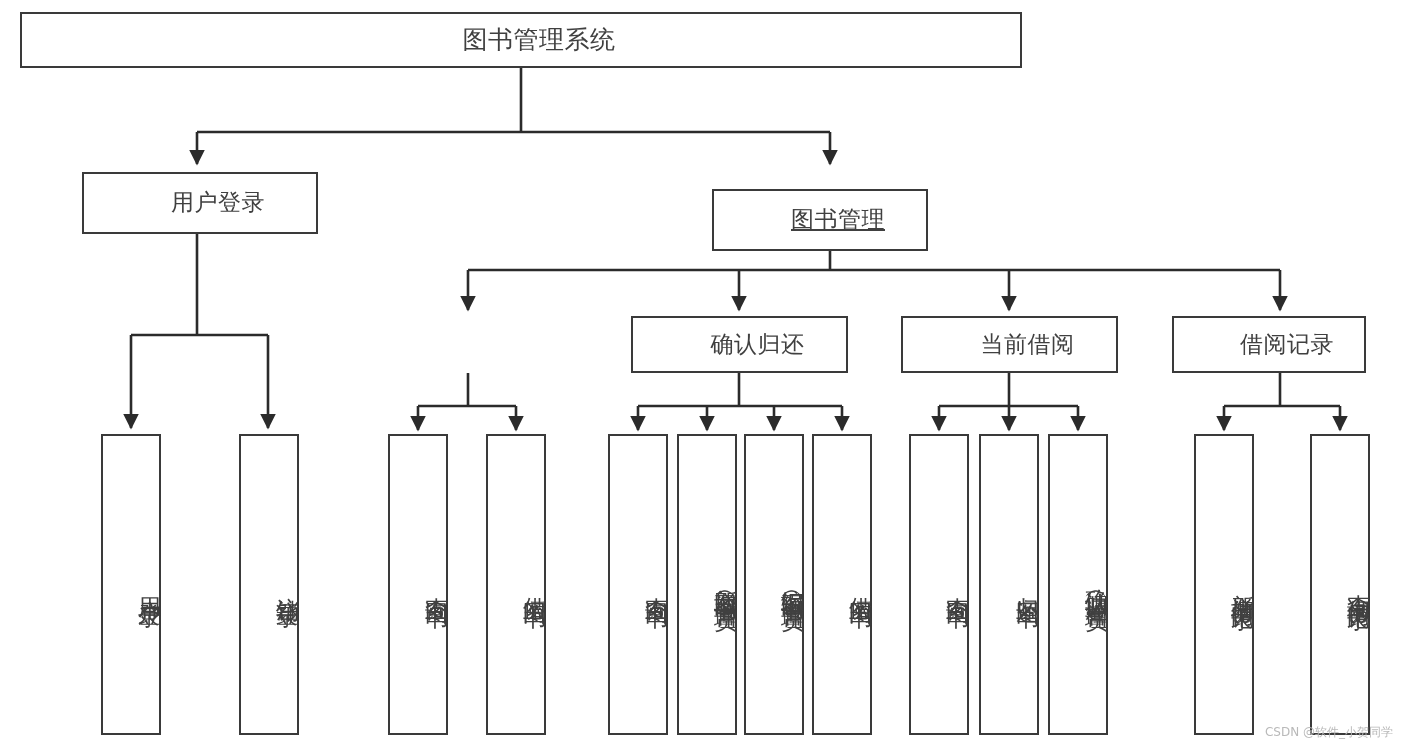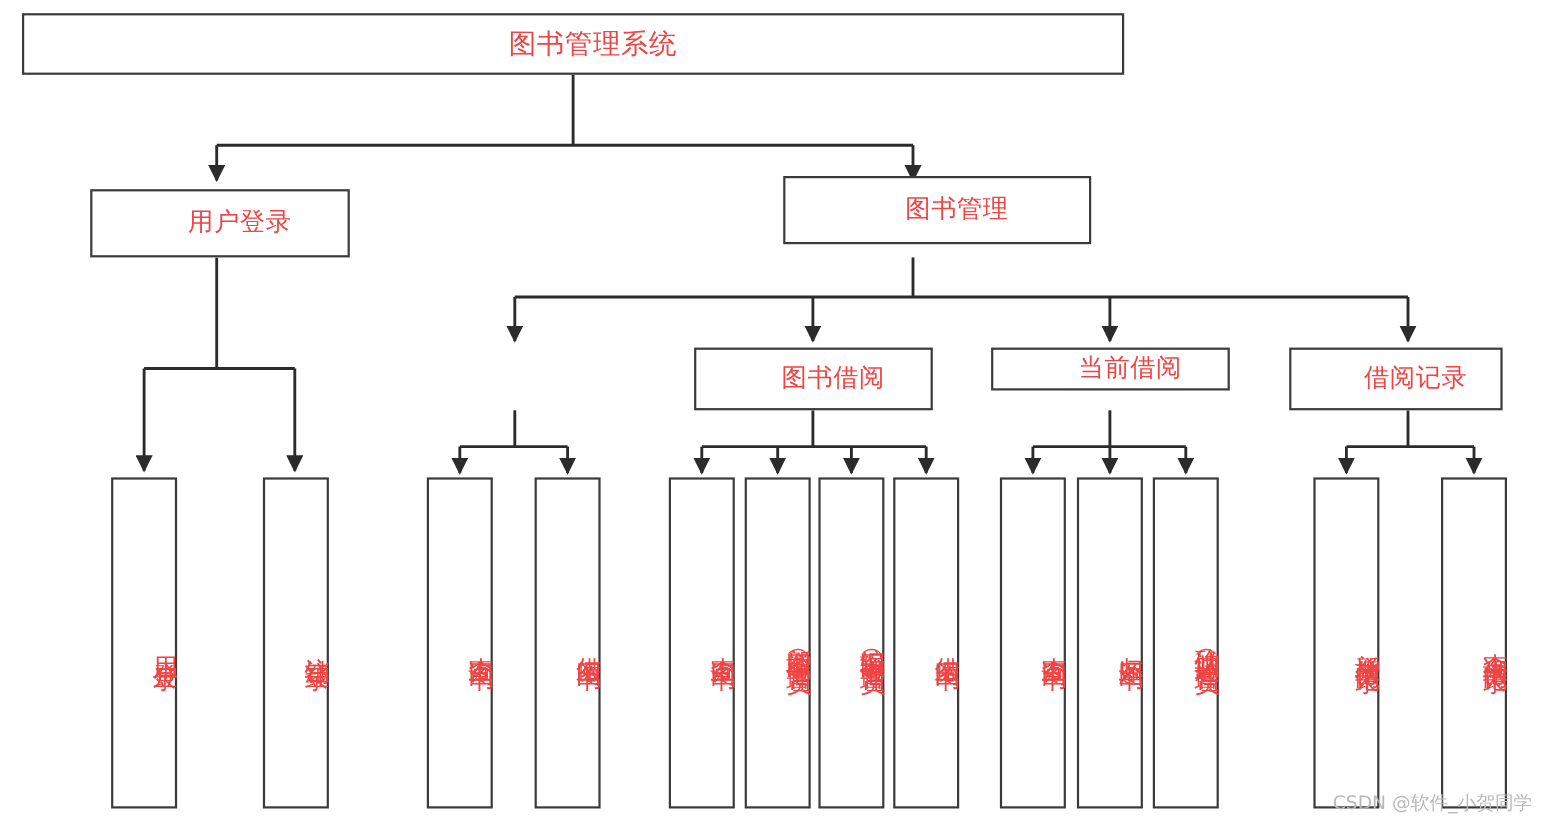--- a/index.html
+++ b/index.html
@@ -17,21 +17,21 @@
 
   
   .node{
     position:absolute;
     box-sizing:border-box;
     background:#ffffff;
     border:2.4px solid #3a3a3a;
     display:flex;
     align-items:center;
     justify-content:center;
-    color:#ef4444;
+    color:#404040;
     z-index:2;
     padding-left:36px;
   }
   .node .lbl{
     display:block;
     text-align:center;
     line-height:1.18;
     white-space:nowrap;
     letter-spacing:0.5px;
   }
@@ -51,21 +51,21 @@
     line-height:1.12;
     letter-spacing:3px;
     white-space:nowrap;
     max-height:100%;
   }
 
   
   #watermark{
     position:absolute;
     right:12px;bottom:6px;
-    font-size:17px;
+    font-size:12px;
     color:#b9b9b9;
     z-index:3;
     white-space:nowrap;
     font-family:"DejaVu Sans","Liberation Sans",sans-serif;
   }
 </style>
 </head>
 <body>
 
 <div id="diagram">
@@ -120,28 +120,28 @@
     </g>
   </svg>
 
   <div class="node h-node root" style="left:20px;top:12px;width:1002px;height:56px;">
     <span class="lbl">图书管理系统</span>
   </div>
 
   <div class="node h-node" style="left:82px;top:172px;width:236px;height:62px;">
     <span class="lbl">用户登录</span>
   </div>
-  <div class="node h-node" style="left:712px;top:160px;width:280px;height:62px;">
+  <div class="node h-node" style="left:712px;top:189px;width:216px;height:62px;text-decoration:underline;">
     <span class="lbl">图书管理</span>
   </div>
 
   <div class="node h-node" style="left:631px;top:316px;width:217px;height:57px;">
-    <span class="lbl">图书借阅</span>
+    <span class="lbl">确认归还</span>
   </div>
-  <div class="node h-node" style="left:901px;top:316px;width:217px;height:39px;">
+  <div class="node h-node" style="left:901px;top:316px;width:217px;height:57px;">
     <span class="lbl">当前借阅</span>
   </div>
   <div class="node h-node" style="left:1172px;top:316px;width:194px;height:57px;">
     <span class="lbl">借阅记录</span>
   </div>
 
   <div class="node v-node" style="left:101px;top:434px;width:60px;height:301px;">
     <span class="lbl">用户登录</span>
   </div>
   <div class="node v-node" style="left:239px;top:434px;width:60px;height:301px;">

